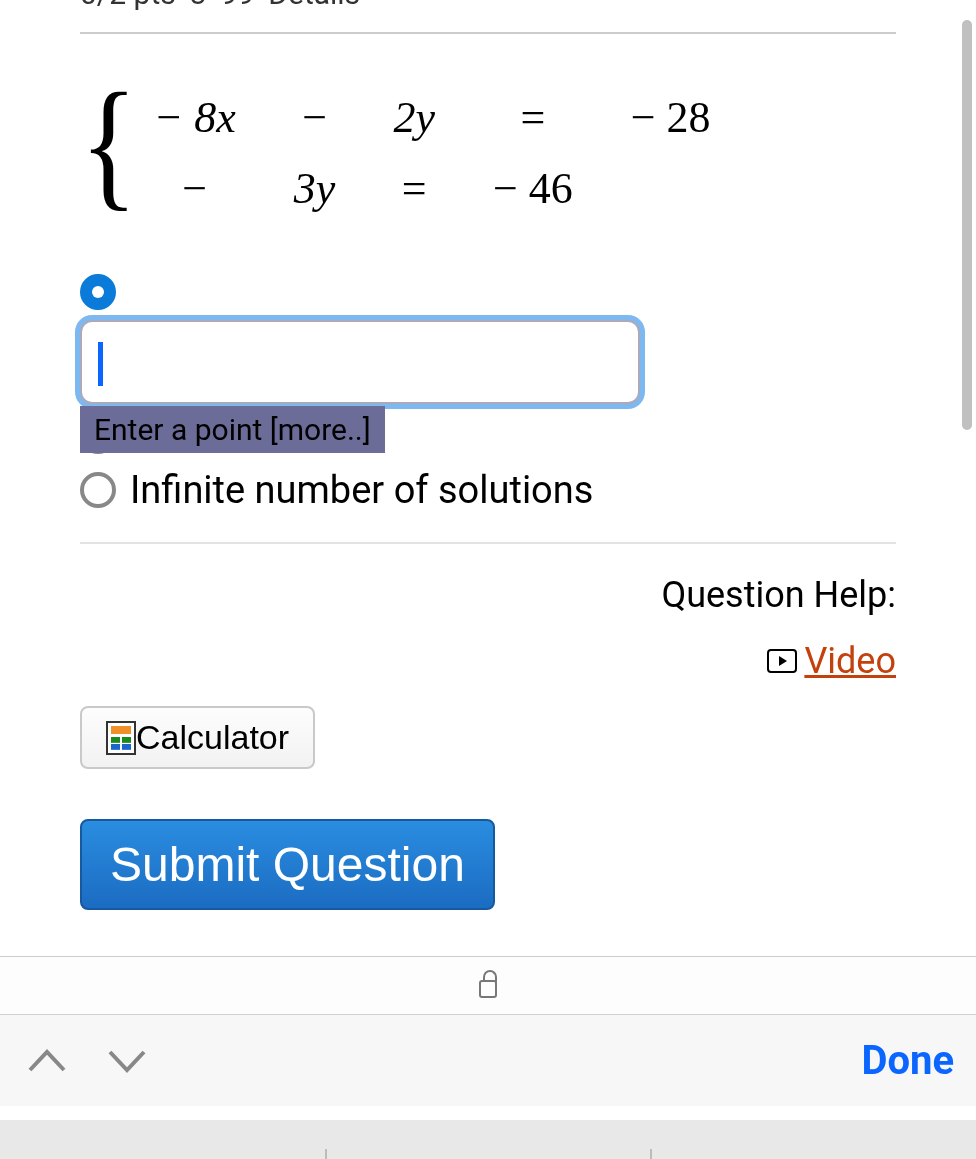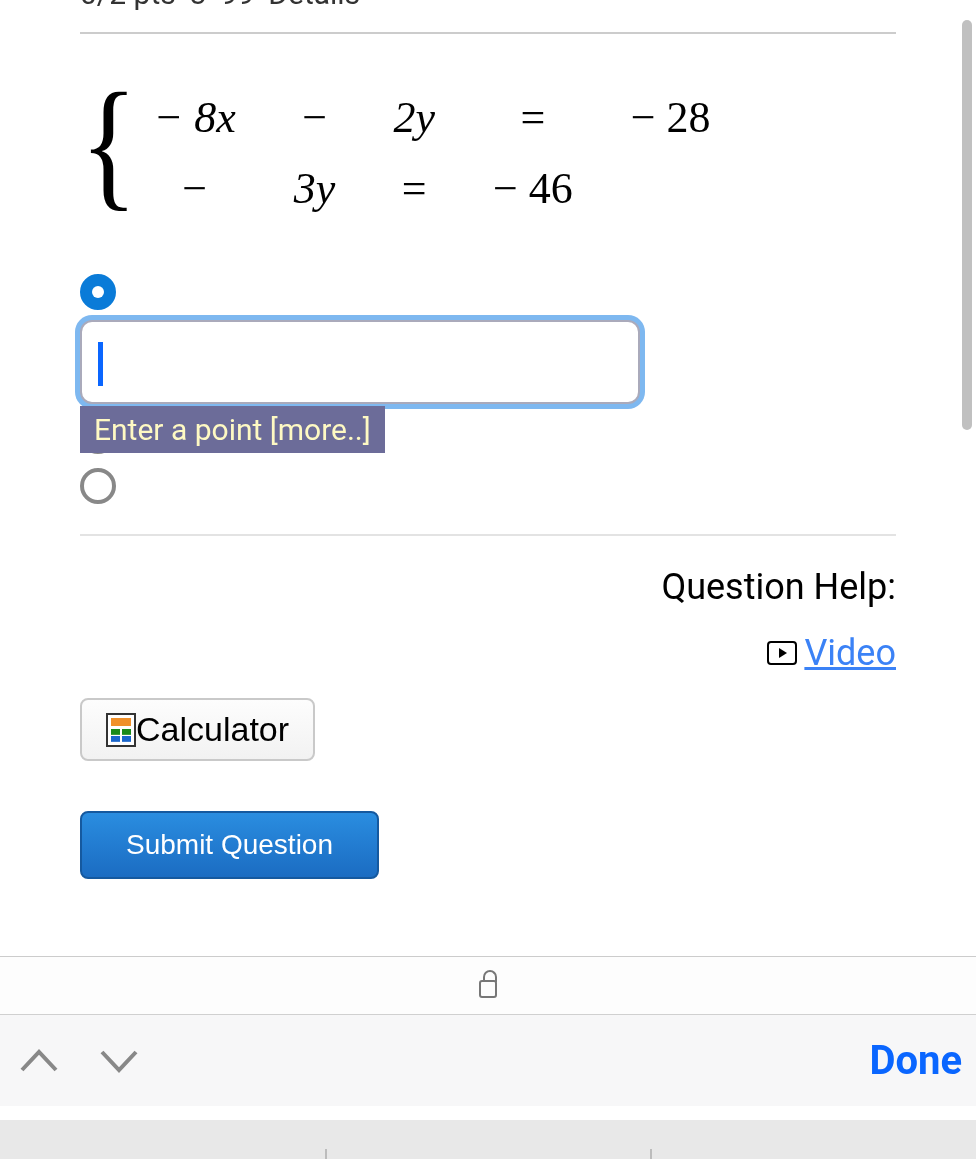--- a/index.html
+++ b/index.html
@@ -126,21 +126,21 @@
     top: 22px;
     width: 5px;
     height: 44px;
     background: #0a66ff;
   }
   .tooltip {
     position: absolute;
     left: 0;
     top: 86px;
     background: #6c6c99;
-    color: #fef9c3;
+    color: #000000;
     font-size: 30px;
     padding: 6px 14px;
     white-space: nowrap;
     z-index: 3;
   }
   .option-no-solution { position: relative; z-index: 1; }
   .hr-short {
     border: none;
     border-top: 2px solid #e3e3e3;
     margin: 30px 0 30px 0;
@@ -152,21 +152,21 @@
     align-items: flex-end;
     gap: 24px;
     margin-bottom: 16px;
     flex-direction: column;
   }
   .video-link {
     display: inline-flex;
     align-items: center;
     gap: 7px;
     text-decoration: underline;
-    color: #3b82f6;
+    color: #c2410c;
     cursor: pointer;
   }
   .video-icon {
     width: 30px; height: 24px;
     border: 2px solid #000;
     border-radius: 4px;
     display: inline-flex;
     align-items: center;
     justify-content: center;
   }
@@ -210,22 +210,22 @@
       linear-gradient(#1a8a1a, #1a8a1a) left top / 45% 45% no-repeat,
       linear-gradient(#1a8a1a, #1a8a1a) right top / 45% 45% no-repeat,
       linear-gradient(#1a66cc, #1a66cc) left bottom / 45% 45% no-repeat,
       linear-gradient(#1a66cc, #1a66cc) right bottom / 45% 45% no-repeat;
   }
   .submit-btn {
     display: inline-block;
     margin-top: 50px;
     background: linear-gradient(#2a8de0, #1b6cc2);
     color: #fff;
-    font-size: 28px;
-    padding: 16px 44px;
+    font-size: 48px;
+    padding: 16px 28px;
     border: 2px solid #15599f;
     border-radius: 8px;
     cursor: pointer;
   }
   .browser-bar {
     position: absolute;
     left: 0; right: 0;
     top: 956px;
     height: 58px;
     border-top: 1px solid #ccc;
@@ -257,21 +257,21 @@
   .private { color: #8a8a8a; }
   .ios-bar {
     position: absolute;
     left: 0; right: 0;
     top: 1014px;
     height: 92px;
     background: #f7f7f8;
     border-top: 1px solid #d0d0d0;
     display: flex;
     align-items: center;
-    padding: 0 14px;
+    padding: 0 22px;
   }
   .chev {
     width: 50px; height: 50px;
     color: #888;
     stroke: currentColor;
     stroke-width: 4;
     fill: none;
   }
   .chev-gap { width: 30px; }
   .done-btn {
@@ -346,20 +346,21 @@
       <div class="tooltip">Enter a point [more..]</div>
     </div>
 
     <div class="option-row option-no-solution">
       <span class="radio"></span>
       <span class="covered-text">No solution</span>
     </div>
 
     <div class="option-row">
       <span class="radio"></span>
+      <span>Infinite number of solutions</span>
     </div>
   </div>
 
   <hr class="hr-short">
 
   <div class="help-row">
     <span>Question Help:</span>
     <span class="video-link">
       <span class="video-icon"></span>
       <span>Video</span>

